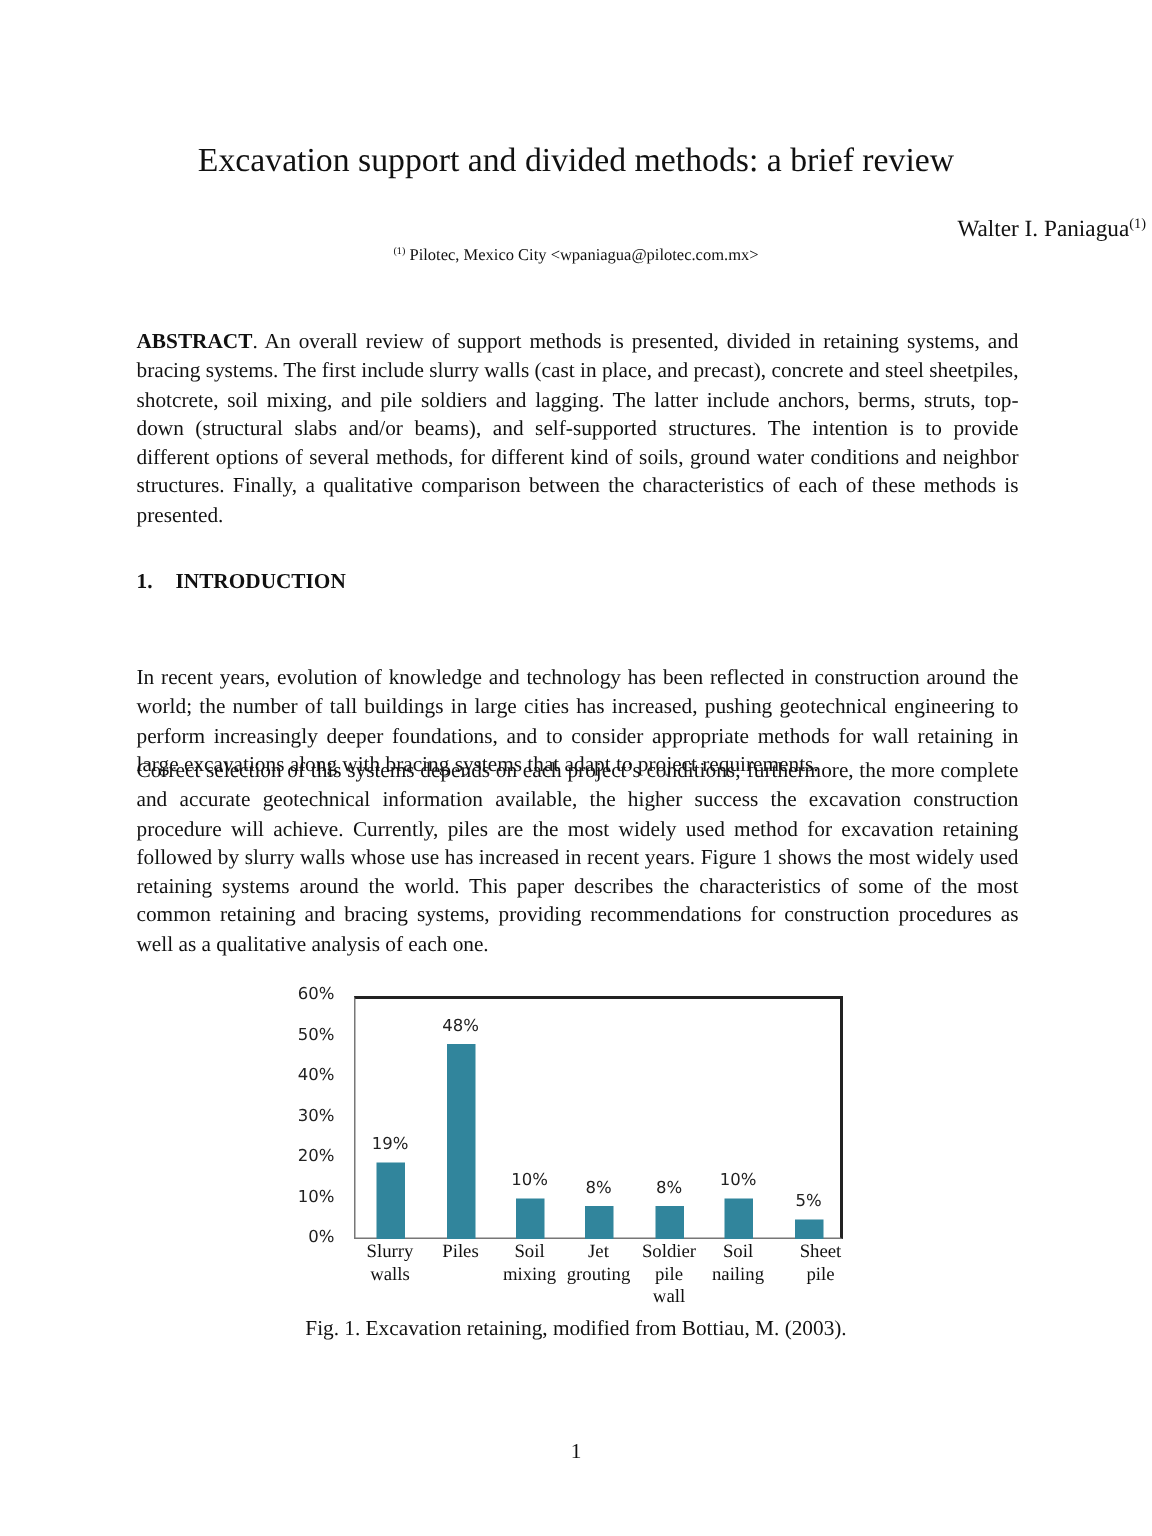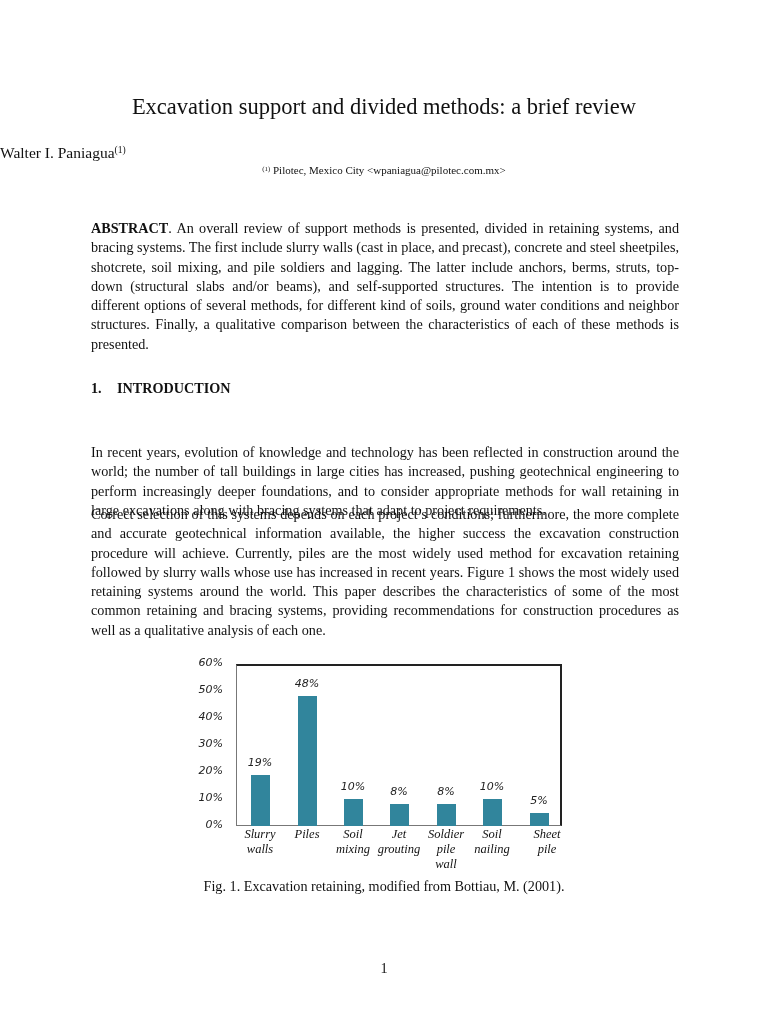--- a/index.html
+++ b/index.html
@@ -1,33 +1,33 @@
 <!DOCTYPE html>
 <html><head>
 <meta charset="utf-8">
 <style>
   html, body { margin: 0; padding: 0; background: #ffffff; }
   body { width: 768px; height: 1024px; position: relative; overflow: hidden;
          font-family: "Liberation Serif", "DejaVu Serif", serif; color: #111; }
   .title { position: absolute; top: 94px; left: 0; width: 768px; text-align: center;
            font-size: 22.5px; }
-  .author { position: absolute; top: 144px; left: 0; width: 764px; text-align: left; font-size: 15.5px; }
+  .author { position: absolute; top: 144px; left: 0; width: 764px; text-align: right; font-size: 15.5px; }
   .affil { position: absolute; top: 164px; left: 0; width: 768px; text-align: center; font-size: 11px; }
   sup { font-size: 0.62em; vertical-align: 0.5em; line-height: 0; }
   .para { position: absolute; left: 91px; width: 588px; font-size: 14.2px; line-height: 19.3px;
           text-align: justify; }
   .para b { font-weight: bold; margin-top: 29px; }
   .abstract { top: 219px; }
   .heading { position: absolute; left: 91px; top: 380px; font-size: 14.2px; font-weight: bold; }
   .heading .num { display: inline-block; width: 26px; }
   .intro1 { top: 443px; }
   .intro2 { top: 505px; }
 
   .chart { position: absolute; left: 0; top: 0; width: 768px; height: 900px; pointer-events: none; }
-  .chart * { pointer-events: auto; font-style: italic; }
+  .chart * { pointer-events: auto; }
   .plot { position: absolute; left: 236px; top: 664px; width: 326px; height: 162px;
           border-top: 2px solid #222; border-right: 2px solid #222; border-left: 1.5px solid #777;
           border-bottom: 1.5px solid #777; box-sizing: border-box; }
   .ytick { position: absolute; right: 545px; width: 40px; text-align: right;
            font-family: "DejaVu Sans", "Liberation Sans", sans-serif; font-size: 11px; color: #222; }
   .bar { position: absolute; width: 19px; background: #31859c; }
   .barlabel { position: absolute; width: 40px; text-align: center;
               font-family: "DejaVu Sans", "Liberation Sans", sans-serif; font-size: 11px; color: #222; }
   .xlabel { position: absolute; top: 827px; width: 56px; text-align: center; font-size: 12.5px;
             line-height: 15px; color: #111; }
@@ -80,14 +80,14 @@
 
   <div class="xlabel" style="left:232px">Slurry<br>walls</div>
   <div class="xlabel" style="left:279px">Piles</div>
   <div class="xlabel" style="left:325px">Soil<br>mixing</div>
   <div class="xlabel" style="left:371px">Jet<br>grouting</div>
   <div class="xlabel" style="left:418px">Soldier<br>pile<br>wall</div>
   <div class="xlabel" style="left:464px">Soil<br>nailing</div>
   <div class="xlabel" style="left:519px">Sheet<br>pile</div>
 </div>
 
-<div class="caption">Fig. 1. Excavation retaining, modified from Bottiau, M. (2001).</div>
+<div class="caption">Fig. 1. Excavation retaining, modified from Bottiau, M. (2003).</div>
 <div class="pagenum">1</div>
 
 </body></html>

